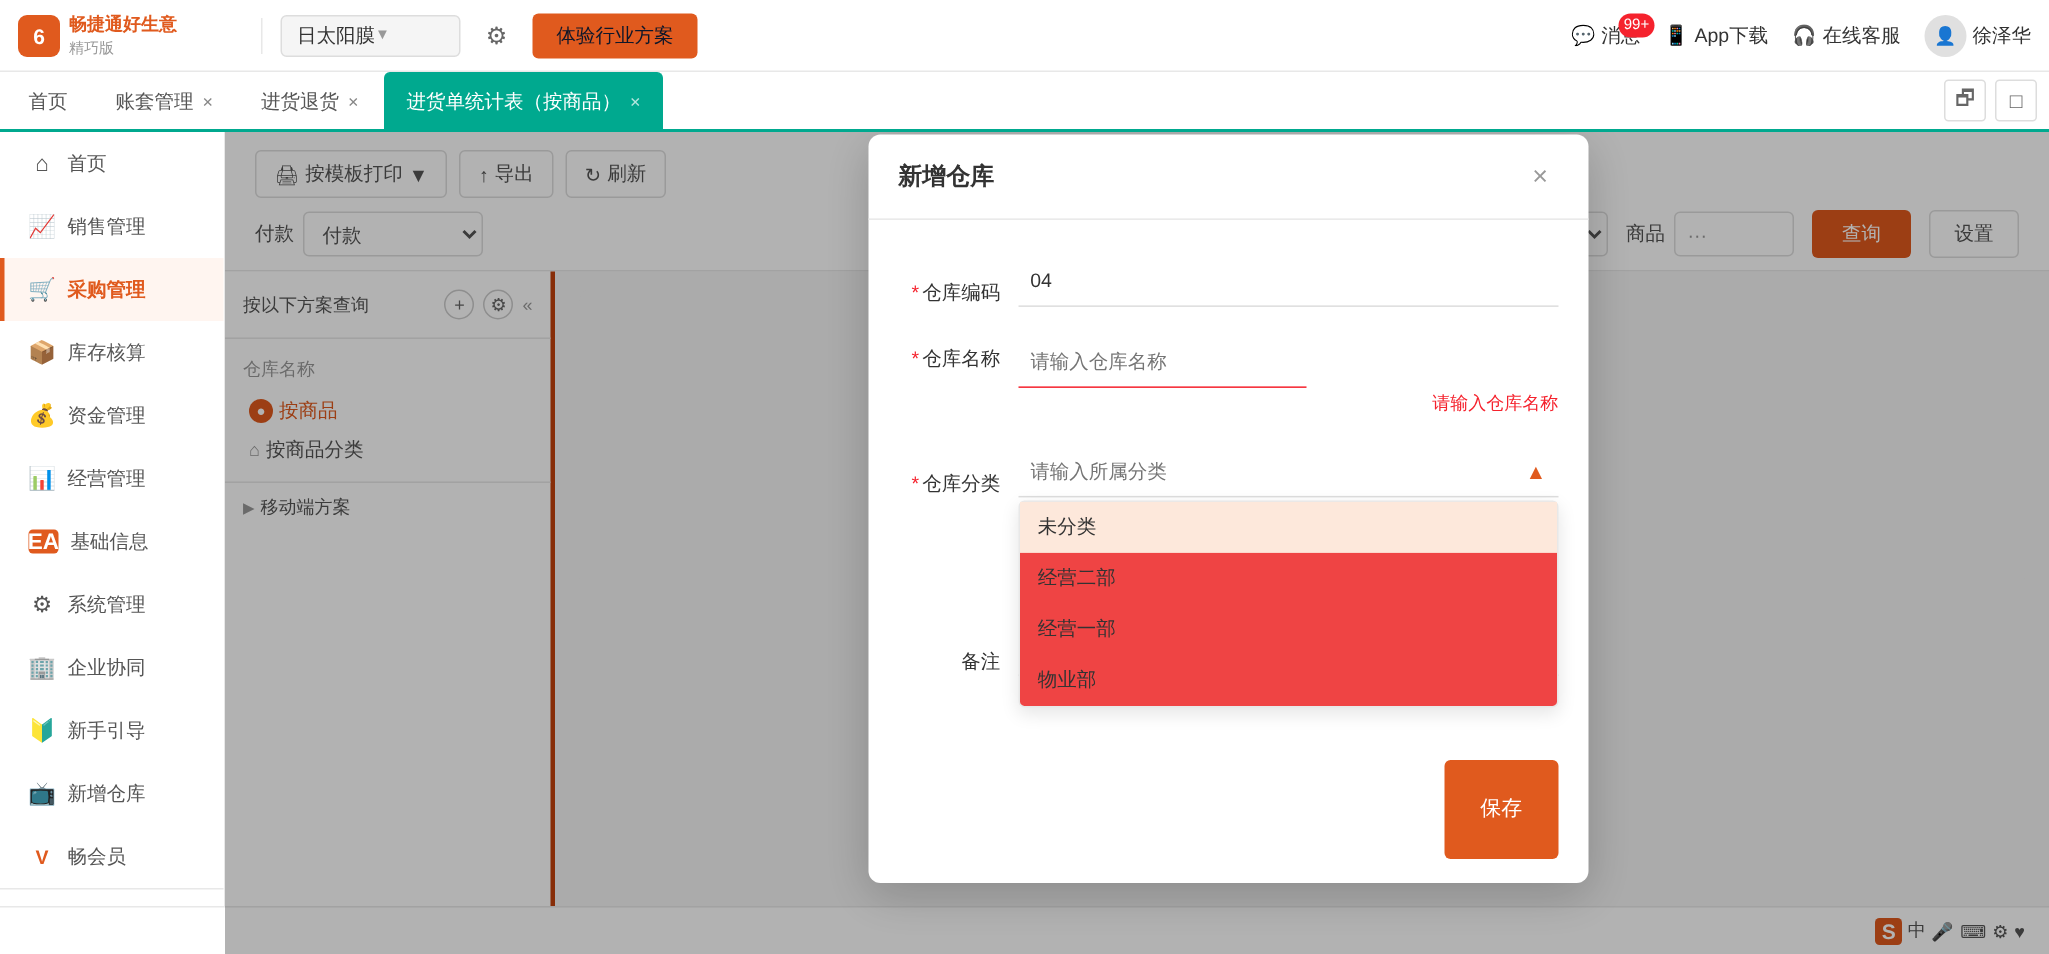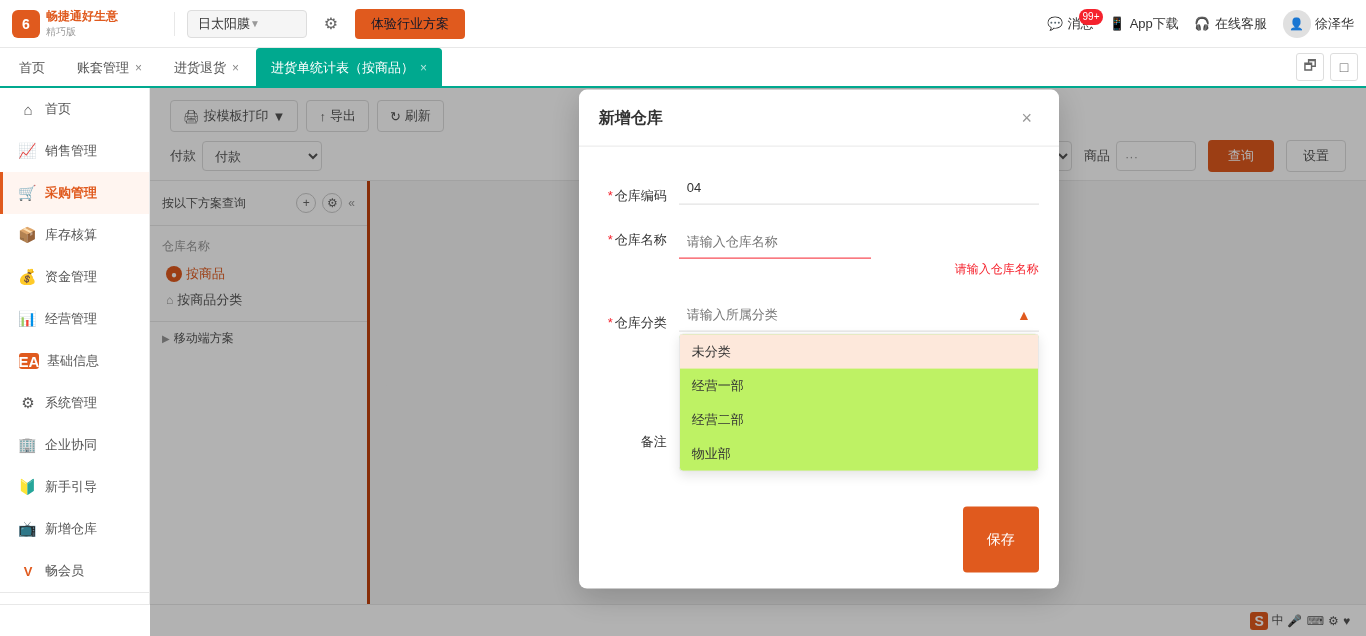--- a/index.html
+++ b/index.html
@@ -63,21 +63,21 @@
     .form-control { flex: 1; height: 34px; border: none; border-bottom: 1px solid #ddd; padding: 0 8px; font-size: 13px; color: #333; outline: none; background: transparent; }
     .form-control.error { border-bottom-color: #f5222d; }
     .form-field-wrap { flex: 1; position: relative; }
     .field-error { color: #f5222d; font-size: 12px; margin-top: 2px; }
     .select-wrap { position: relative; flex: 1; }
     .select-input { width: 100%; height: 34px; border: none; border-bottom: 1px solid #ddd; padding: 0 32px 0 8px; font-size: 13px; color: #999; outline: none; background: transparent; cursor: pointer; }
     .select-arrow { position: absolute; right: 8px; top: 50%; transform: translateY(-50%); color: #e05a1e; font-size: 14px; cursor: pointer; }
     .textarea-field { flex: 1; border: none; border-bottom: 1px solid #ddd; padding: 4px 8px; font-size: 13px; color: #333; outline: none; resize: none; background: transparent; min-height: 34px; }
 
     
-    .dropdown-menu { position: absolute; top: 100%; left: 0; right: 0; background: #bef264; border: 1px solid #e8e8e8; border-radius: 4px; box-shadow: 0 4px 12px rgba(0,0,0,0.1); z-index: 300; margin-top: 2px; }
+    .dropdown-menu { position: absolute; top: 100%; left: 0; right: 0; background: #ef4444; border: 1px solid #e8e8e8; border-radius: 4px; box-shadow: 0 4px 12px rgba(0,0,0,0.1); z-index: 300; margin-top: 2px; }
     .dropdown-item { padding: 8px 12px; cursor: pointer; font-size: 13px; color: #333; }
     .dropdown-item.highlighted { background: #fde8db; }
 
     
     .modal-footer { display: flex; justify-content: flex-end; padding: 12px 20px 16px; gap: 10px; }
     .btn-save { background: #e05a1e; color: #fff; border: none; border-radius: 4px; padding: 24px 24px; cursor: pointer; font-size: 14px; }
 
     .main-filter-row { display: flex; align-items: center; background: #fff; padding: 8px 20px; border-bottom: 1px solid #e8e8e8; gap: 12px; }
     .filter-item { display: flex; align-items: center; gap: 6px; font-size: 13px; color: #555; }
     .filter-select { height: 30px; border: 1px solid #ddd; border-radius: 4px; padding: 0 24px 0 8px; font-size: 13px; color: #555; background: #fff; cursor: pointer; min-width: 120px; }
@@ -327,22 +327,22 @@
         </div>
 
         <div class="form-row" style="position:relative;">
           <span class="form-label required">仓库分类</span>
           <div class="select-wrap">
             <input class="select-input" type="text" placeholder="请输入所属分类" style="">
             <span class="select-arrow">▲</span>
             
             <div class="dropdown-menu">
               <div class="dropdown-item highlighted">未分类</div>
+              <div class="dropdown-item">经营二部</div>
               <div class="dropdown-item">经营一部</div>
-              <div class="dropdown-item">经营二部</div>
               <div class="dropdown-item">物业部</div>
             </div>
           </div>
         </div>
 
         <div class="form-row" style="margin-top:80px;">
           <span class="form-label">备注</span>
           <textarea class="textarea-field" rows="2" style=""></textarea>
         </div>
       </div>

